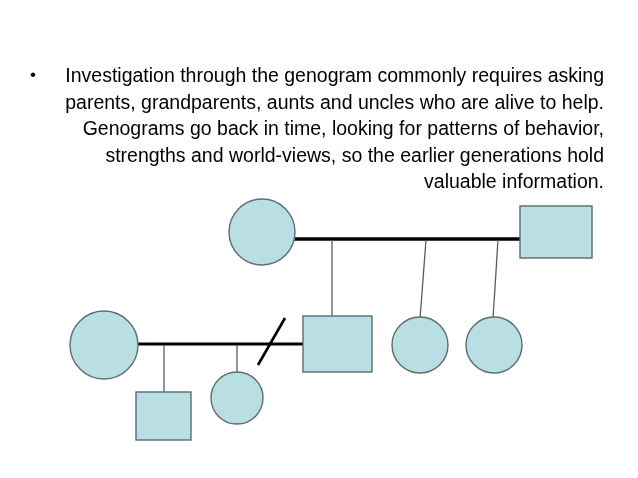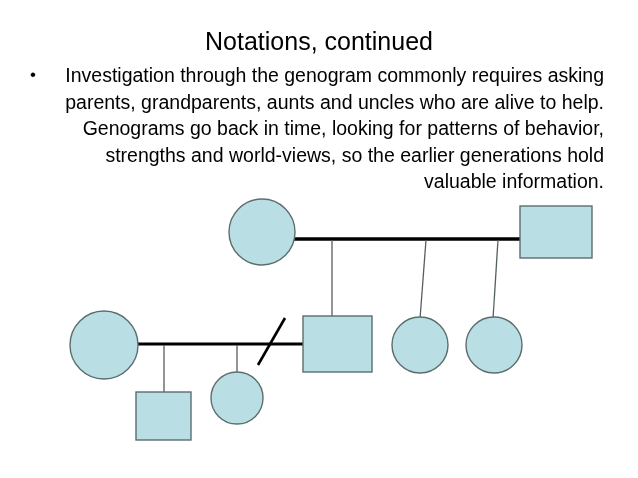--- a/index.html
+++ b/index.html
@@ -64,21 +64,20 @@
     top: 0;
     width: 638px;
     height: 478px;
   }
 </style>
 </head>
 <body>
 
 <div id="slide">
 
-  <div id="slide-title">Notations, continued</div>
 
   <ul id="body-list">
     <li class="bullet-row">
       <span class="bullet-mark">•</span>
       <span class="bullet-text">Investigation through the genogram commonly requires asking parents, grandparents, aunts and uncles who are alive to help. Genograms go back in time, looking for patterns of behavior, strengths and world-views, so the earlier generations hold valuable information.</span>
     </li>
   </ul>
 
   <svg id="genogram" viewBox="0 0 638 478">
 

